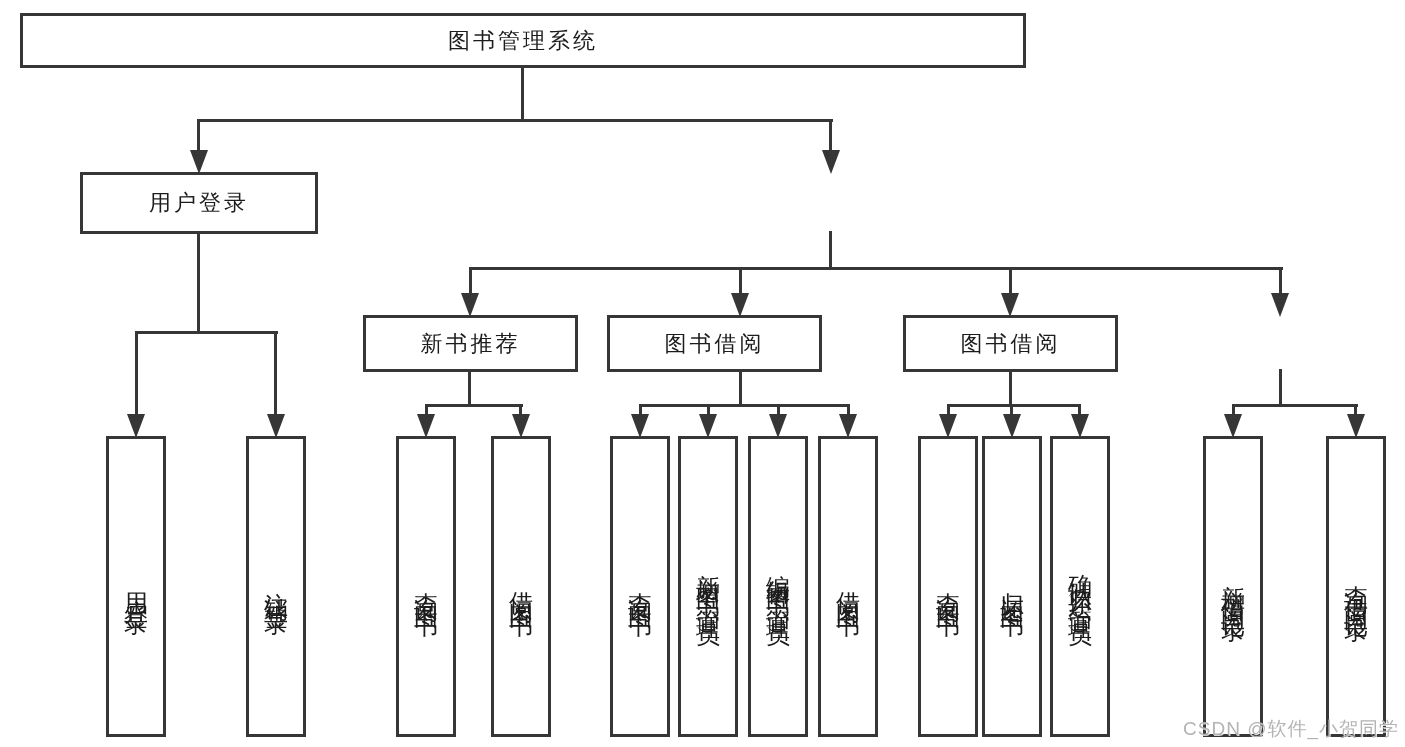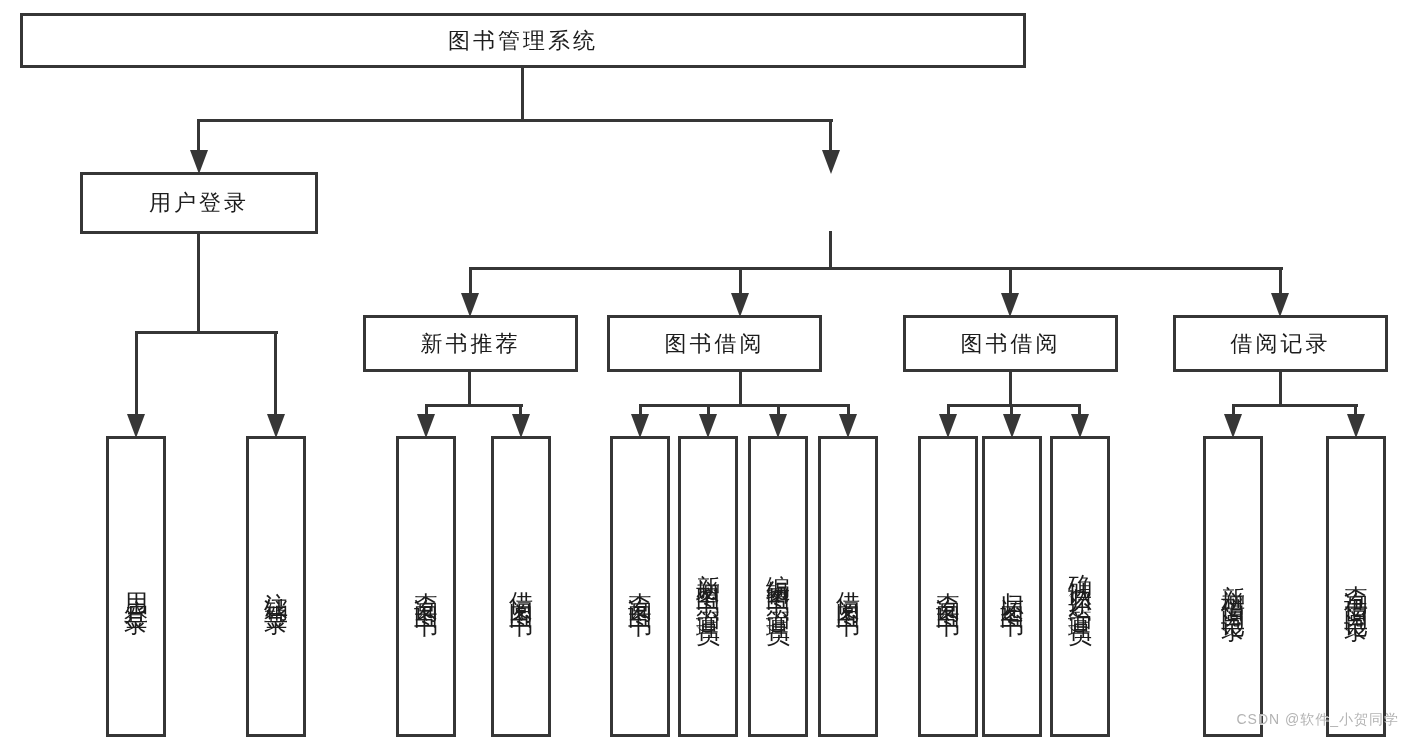--- a/index.html
+++ b/index.html
@@ -24,38 +24,37 @@
     font-size:24px;letter-spacing:7px;line-height:1;
   }
   .vline{position:absolute;width:3px;background:var(--line);}
   .hline{position:absolute;height:3px;background:var(--line);}
   .arrow{
     position:absolute;width:0;height:0;
     border-left:9px solid transparent;border-right:9px solid transparent;
     border-top:24px solid var(--line);
   }
   .watermark{
-    position:absolute;right:6px;bottom:18px;z-index:10;
-    font-size:14px;letter-spacing:1px;color:var(--watermark);
+    position:absolute;right:6px;bottom:5px;z-index:10;
+    font-size:19px;letter-spacing:1px;color:var(--watermark);
     text-shadow:1px 1px 0 rgba(255,255,255,0.8);
   }
 </style>
 </head>
 <body>
 
 <div class="canvas">
 
   <div class="box hbox" style="left:20px;top:13px;width:1006px;height:55px;">图书管理系统</div>
 
   <div class="box hbox" style="left:80px;top:172px;width:238px;height:62px;">用户登录</div>
 
   <div class="box hbox" style="left:363px;top:315px;width:215px;height:57px;text-align:center;">新书推荐</div>
   <div class="box hbox" style="left:607px;top:315px;width:215px;height:57px;">图书借阅</div>
   <div class="box hbox" style="left:903px;top:315px;width:215px;height:57px;">图书借阅</div>
-  <div class="box hbox" style="left:1173px;top:315px;width:215px;height:57px;">借阅记录</div>
 
   <div class="box vbox" style="left:106px;top:436px;width:60px;height:301px;">用户登录</div>
   <div class="box vbox" style="left:246px;top:436px;width:60px;height:301px;">注销登录</div>
 
   <div class="box vbox" style="left:396px;top:436px;width:60px;height:301px;">查询图书</div>
   <div class="box vbox" style="left:491px;top:436px;width:60px;height:301px;">借阅图书</div>
 
   <div class="box vbox" style="left:610px;top:436px;width:60px;height:301px;">查询图书</div>
   <div class="box vbox" style="left:678px;top:436px;width:60px;height:301px;">新增图书（管理员）</div>
   <div class="box vbox" style="left:748px;top:436px;width:60px;height:301px;">编辑图书（管理员）</div>

